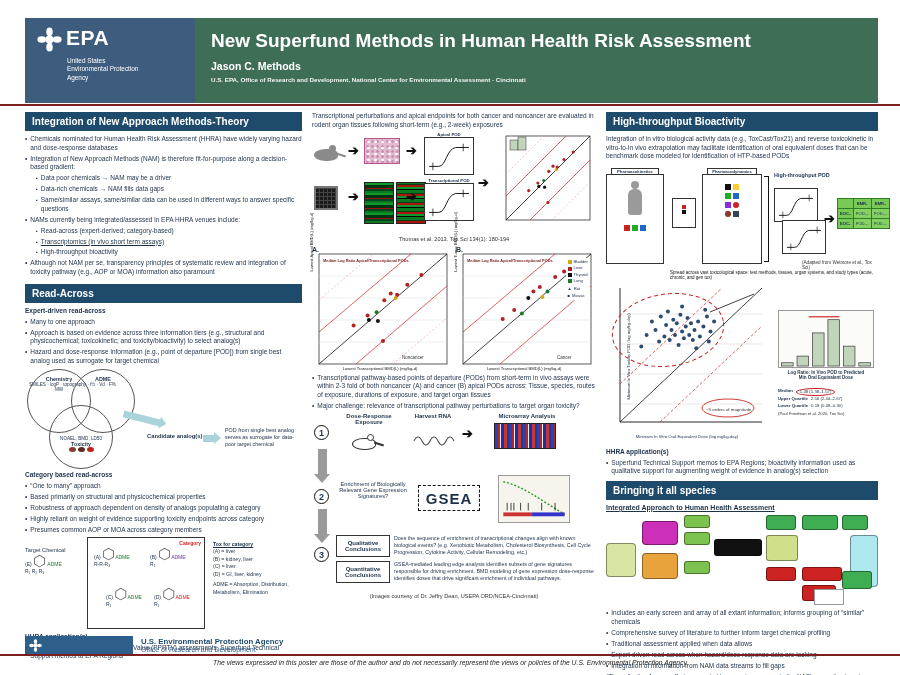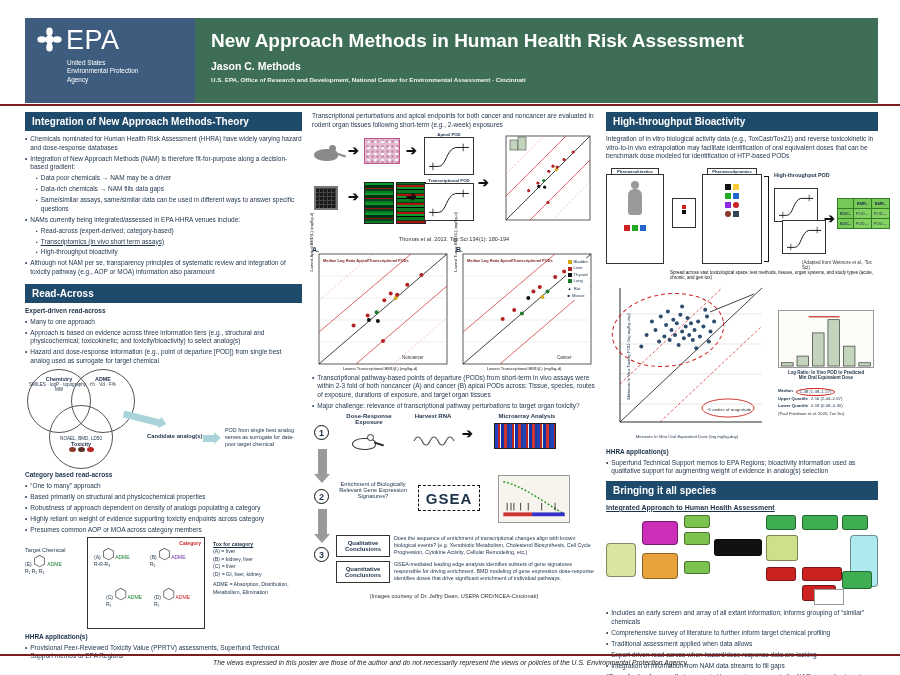--- a/index.html
+++ b/index.html
@@ -3,21 +3,21 @@
 <meta charset="utf-8">
 <style>
 *{margin:0;padding:0;box-sizing:border-box;}
 html,body{width:900px;height:675px;}
 body{position:relative;background:#fff;font-family:"Liberation Sans",sans-serif;color:#1d3149;overflow:hidden;}
 
 
 .header{position:absolute;left:25px;top:18px;width:853px;height:85px;display:flex;}
 .epa{width:170px;background:#3d5c7e;color:#fff;padding:9px 12px;}
 .epa-row{display:flex;align-items:flex-start;gap:4px;}
-.epa-word{font-size:27px;font-weight:normal;letter-spacing:.5px;line-height:1;}
+.epa-word{font-size:21px;font-weight:bold;letter-spacing:.5px;line-height:1;}
 .epa-lines{font-size:6.4px;line-height:1.3;margin-top:5px;margin-left:30px;}
 .titleblock{flex:1;background:#3f6e57;color:#fff;padding:9px 16px;}
 .title{font-size:19px;font-weight:bold;margin-top:3px;}
 .author{font-size:10.5px;font-weight:bold;margin-top:8px;}
 .affil{font-size:6.2px;margin-top:4px;font-weight:bold;opacity:.92;}
 .rule-top{position:absolute;left:0;top:104px;width:900px;height:2px;background:#7a1e1e;}
 .rule-bottom{position:absolute;left:0;top:654px;width:900px;height:2px;background:#7a1e1e;}
 .disclaimer{position:absolute;left:0;top:659px;width:900px;text-align:center;font-size:6.8px;font-style:italic;color:#222;}
 
 
@@ -138,21 +138,21 @@
       </span>
       <span class="epa-word">EPA</span>
     </div>
     <div class="epa-lines">
       <div>United States</div>
       <div>Environmental Protection</div>
       <div>Agency</div>
     </div>
   </div>
   <div class="titleblock">
-    <div class="title">New Approach Methods in Human Health Risk Assessment</div>
+    <div class="title">New Superfund Methods in Human Health Risk Assessment</div>
     <div class="author">Jason C. Methods</div>
     <div class="affil">U.S. EPA, Office of Research and Development, National Center for Environmental Assessment - Cincinnati</div>
   </div>
 </div>
 <div class="rule-top"></div>
 
 <div class="col" id="col1">
   <div class="bar">Integration of New Approach Methods-Theory</div>
   <div class="txt">
     <div class="bl">
@@ -282,20 +282,37 @@
   </div>
 
   <div class="txt">
     <div class="bold">HHRA application(s)</div>
     <div class="bl">
         <span class="d">•</span>
         <span>Provisional Peer-Reviewed Toxicity Value (PPRTV) assessments, Superfund Technical Support memos to EPA Regions</span>
       </div>
   </div>
 
+  <div class="orgfooter">
+    <div class="seal">
+      <svg viewBox="0 0 24 24" width="13" height="13">
+          <g fill="#fff">
+            <circle cx="12" cy="12" r="4"></circle>
+            <ellipse cx="12" cy="4.6" rx="3.1" ry="4.2"></ellipse>
+            <ellipse cx="12" cy="19.4" rx="3.1" ry="4.2"></ellipse>
+            <ellipse cx="4.6" cy="12" rx="4.2" ry="3.1"></ellipse>
+            <ellipse cx="19.4" cy="12" rx="4.2" ry="3.1"></ellipse>
+          </g>
+        </svg>
+    </div>
+    <div class="orgtxt">
+      <div>U.S. Environmental Protection Agency</div>
+      <div class="l2">Office of Research and Development</div>
+    </div>
+  </div>
 </div>
 
 <div class="col" id="col2">
   <div class="txt">Transcriptional perturbations and apical endpoints for both cancer and noncancer are evaluated in rodent organ tissues following short-term (e.g., 2-week) exposures</div>
 
   <div class="tflow">
     <div style="position:absolute;left:2px;top:12px;" class="mouse">
         <div class="bd"></div>
         <div class="er"></div>
         <div class="tl"></div>

